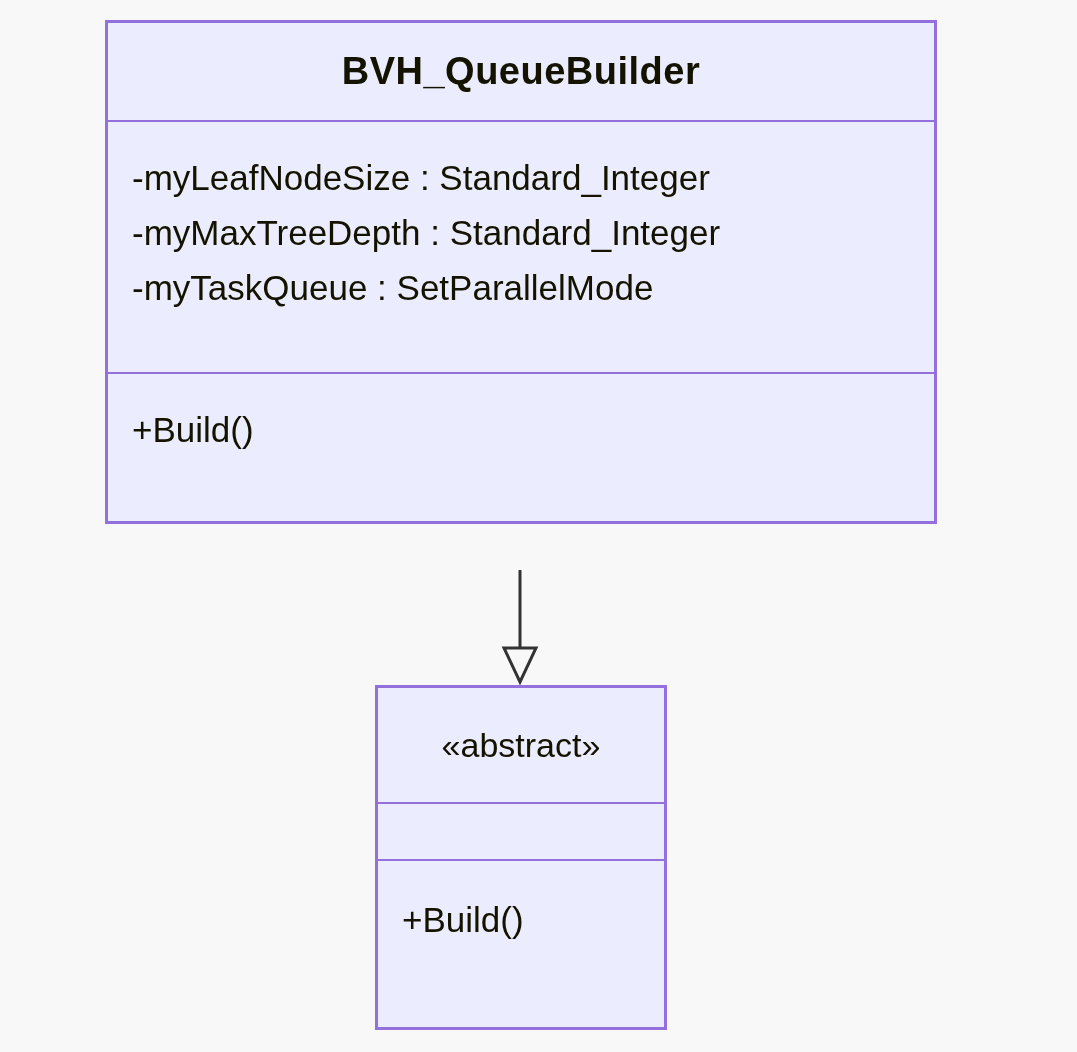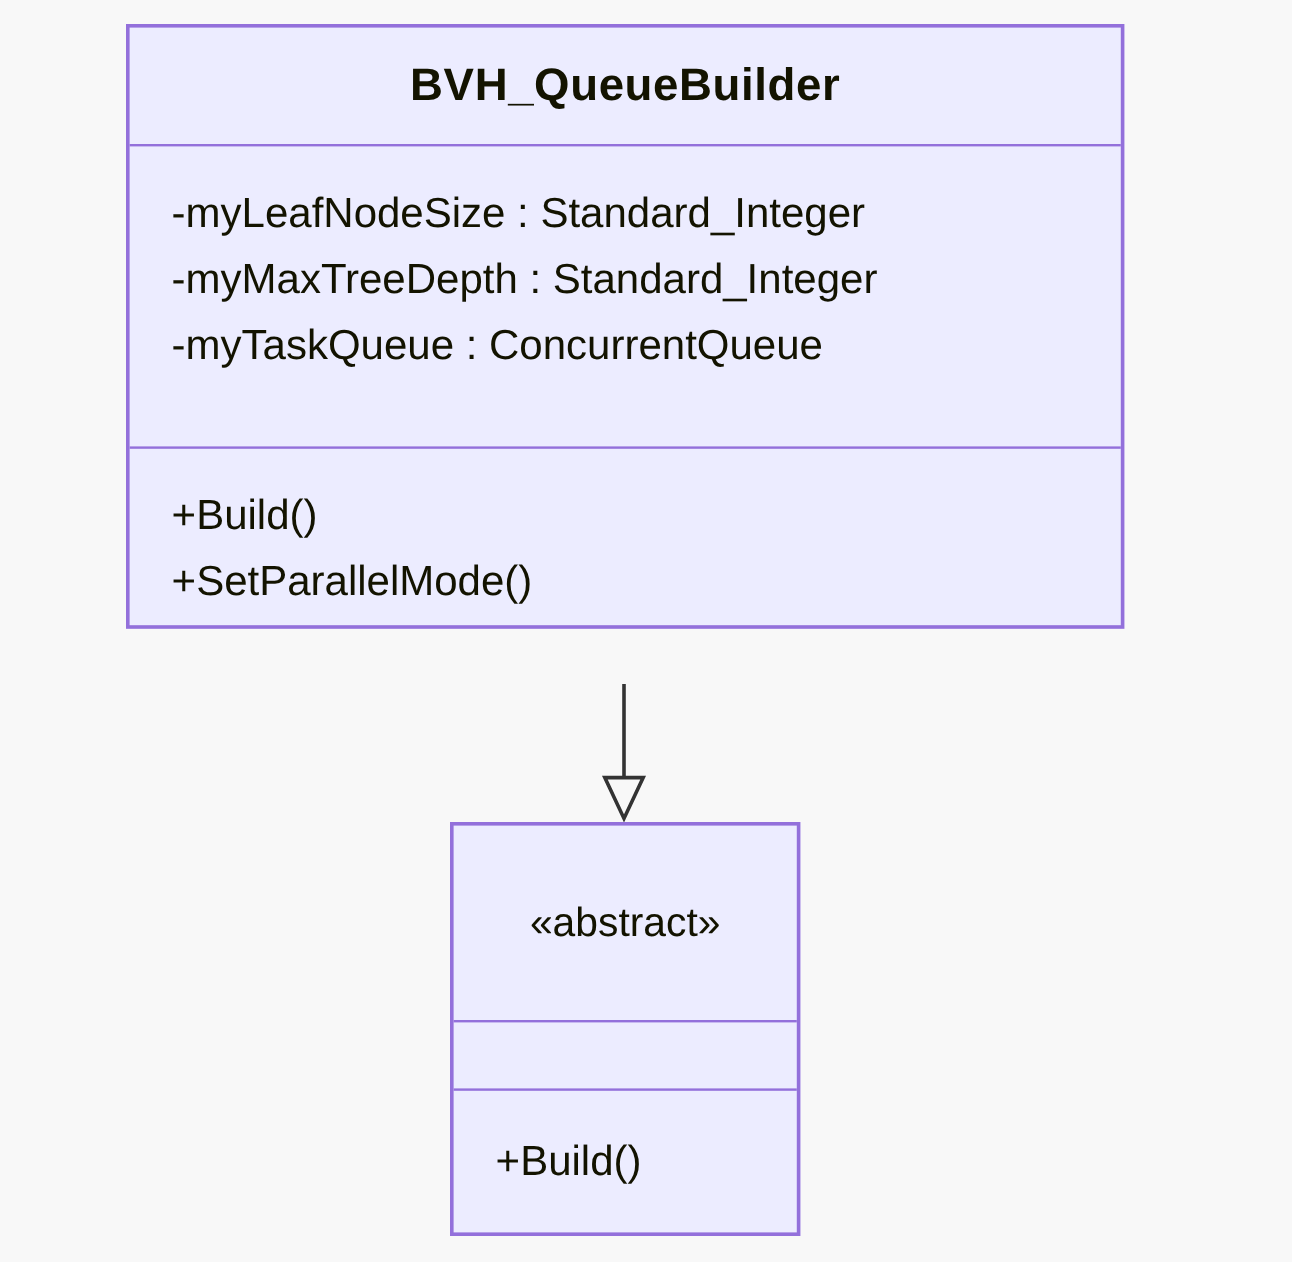--- a/index.html
+++ b/index.html
@@ -42,36 +42,36 @@
   .compartment + .compartment {
     border-top: 2px solid var(--node-border, #9370DB);
   }
   .title-compartment {
     display: flex;
     flex-direction: column;
     align-items: center;
     justify-content: center;
   }
   .node-queuebuilder .title-compartment { height: 107px; }
-  .node-builder .title-compartment { height: 162px; }
+  .node-builder .title-compartment { height: 114px; }
   .class-title {
     font-weight: bold;
     font-size: 38px;
     line-height: 55px;
     letter-spacing: 0.5px;
   }
   .stereotype {
     font-weight: normal;
     font-size: 34px;
     line-height: 55px;
   }
   .members-compartment {
     font-size: 35px;
     line-height: 55px;
-    padding-left: 35px;
+    padding-left: 24px;
   }
   .node-queuebuilder .attrs-compartment {
     height: 275px;
     padding-top: 28px;
   }
   .node-queuebuilder .methods-compartment {
     height: 162px;
     padding-top: 28px;
   }
   .node-builder .attrs-compartment {
@@ -98,25 +98,24 @@
 
 <div class="stage">
 
   <div class="class-node node-queuebuilder">
     <div class="compartment title-compartment">
       <div class="class-title">BVH_QueueBuilder</div>
     </div>
     <div class="compartment members-compartment attrs-compartment">
       <div class="member-row">-myLeafNodeSize : Standard_Integer</div>
       <div class="member-row">-myMaxTreeDepth : Standard_Integer</div>
-      <div class="member-row">-myTaskQueue : ConcurrentQueue</div>
+      <div class="member-row">-myTaskQueue : SetParallelMode</div>
     </div>
     <div class="compartment members-compartment methods-compartment">
       <div class="member-row">+Build()</div>
-      <div class="member-row">+SetParallelMode()</div>
     </div>
   </div>
 
   <svg class="edge" viewBox="0 0 44 115">
     <line x1="22" y1="0" x2="22" y2="78" stroke="#333333" stroke-width="3"></line>
     <polygon points="6,78 38,78 22,112" fill="#f8f8f8" stroke="#333333" stroke-width="3"></polygon>
   </svg>
 
   <div class="class-node node-builder">
     <div class="compartment title-compartment">

